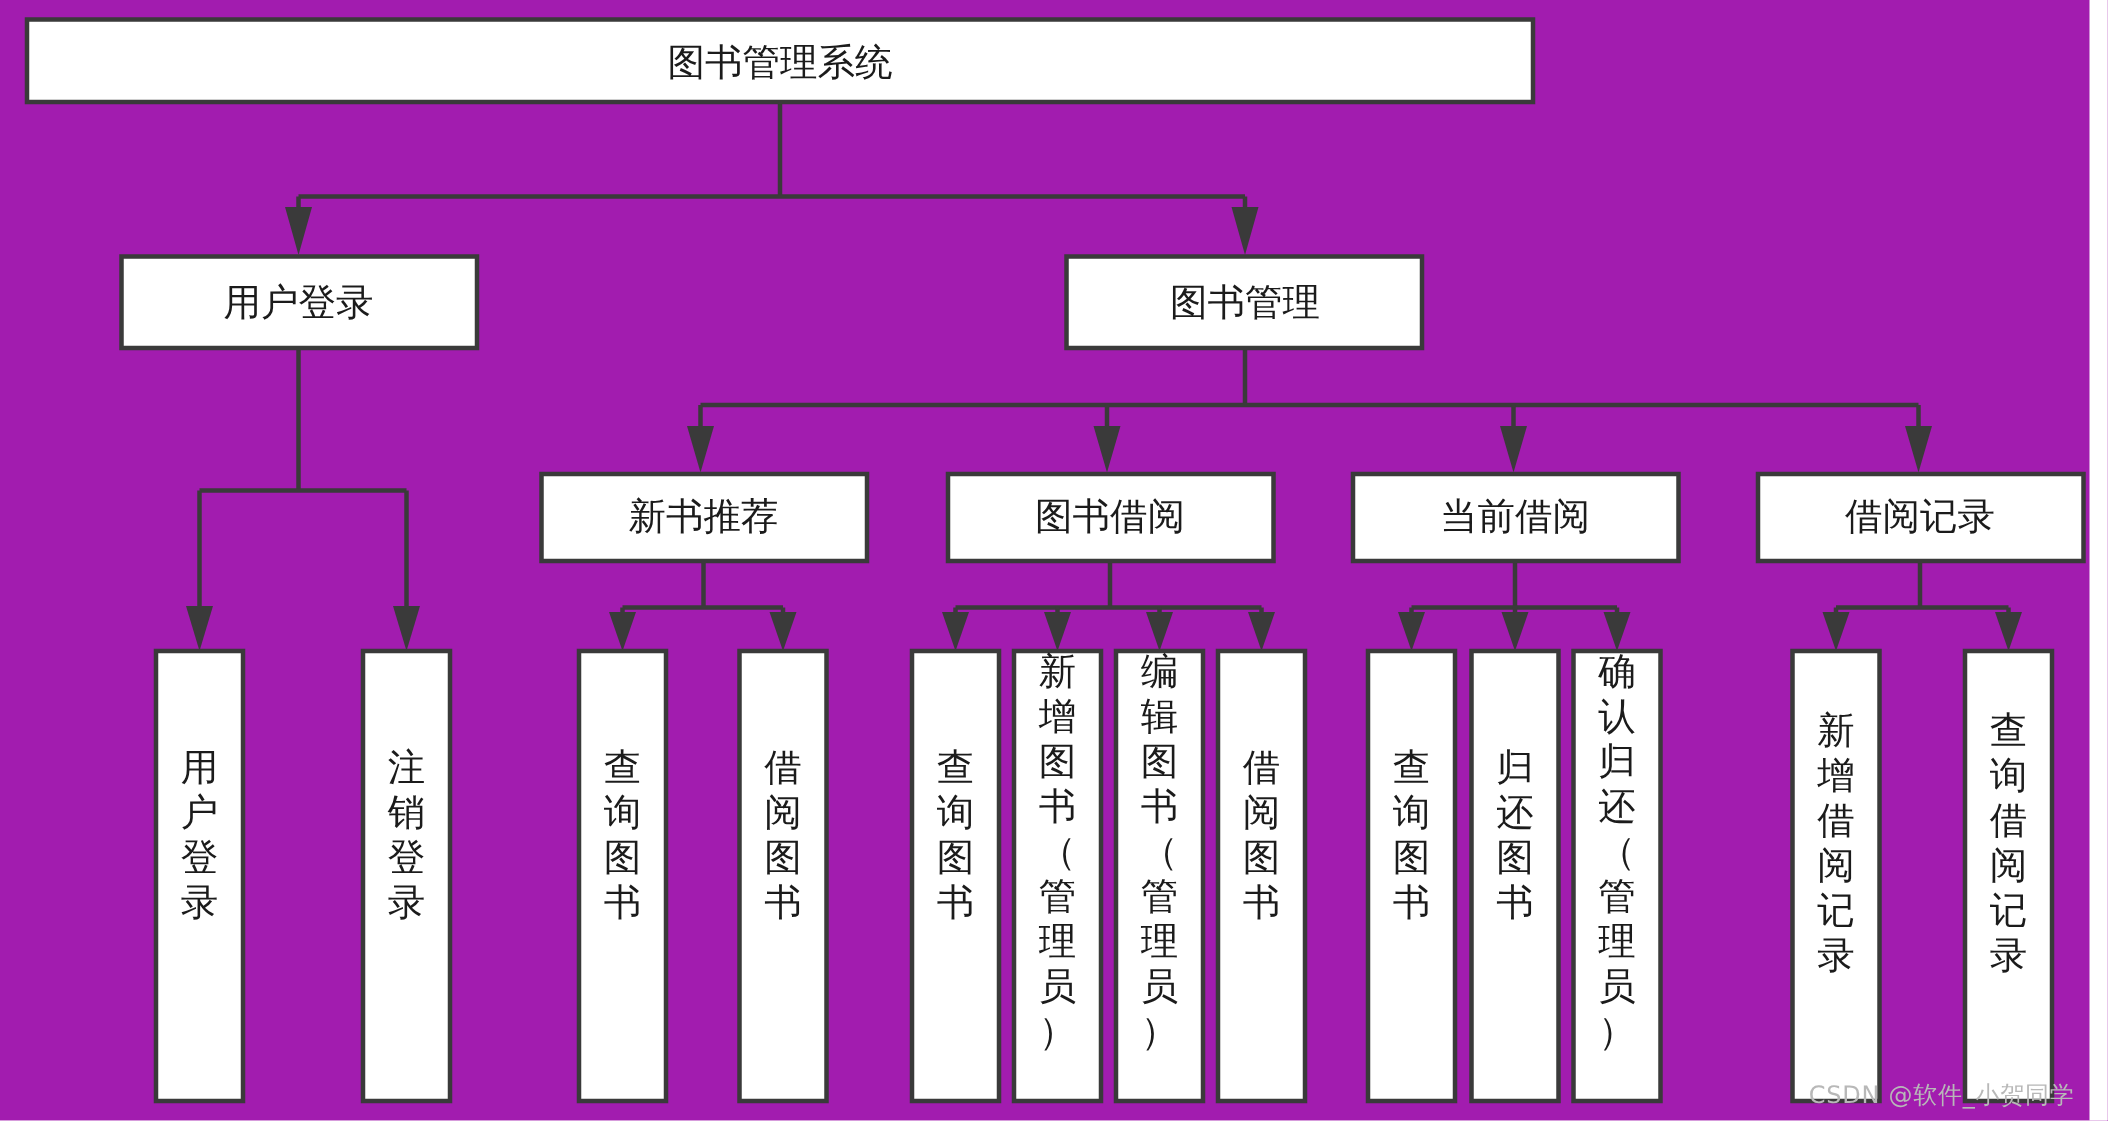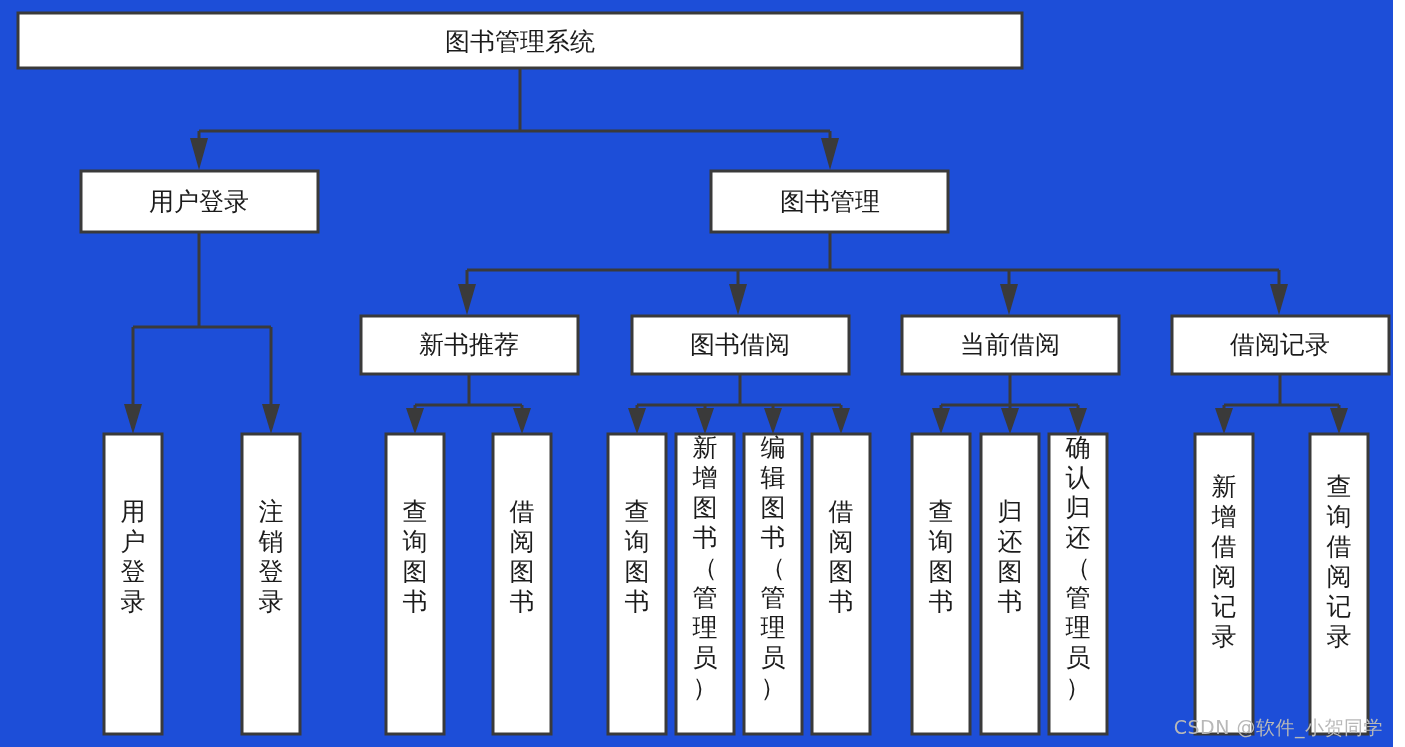--- a/index.html
+++ b/index.html
@@ -8,21 +8,21 @@
     padding: 0;
     background: #ffffff;
   }
   body {
     font-family: "DejaVu Sans", "Liberation Sans", sans-serif;
   }
   #diagram-root {
     position: relative;
     width: 1393px;
     height: 747px;
-    background: #1d4ed8;
+    background: #a21caf;
     overflow: hidden;
   }
   svg#tree-svg {
     position: absolute;
     left: 0;
     top: 0;
     width: 1405px;
     height: 747px;
     display: block;
   }
@@ -52,21 +52,21 @@
     font-family: "DejaVu Sans", "Liberation Sans", sans-serif;
     font-size: 25px;
     fill: #1b1b1b;
     text-anchor: middle;
   }
   .watermark-text {
     position: absolute;
     right: 10px;
     bottom: 6px;
     font-family: "DejaVu Sans", "Liberation Sans", sans-serif;
-    font-size: 19px;
+    font-size: 16px;
     color: #b8b8b8;
     white-space: nowrap;
     letter-spacing: 0.5px;
     user-select: none;
   }
 </style>
 </head>
 <body>
 
 <div id="diagram-root">

